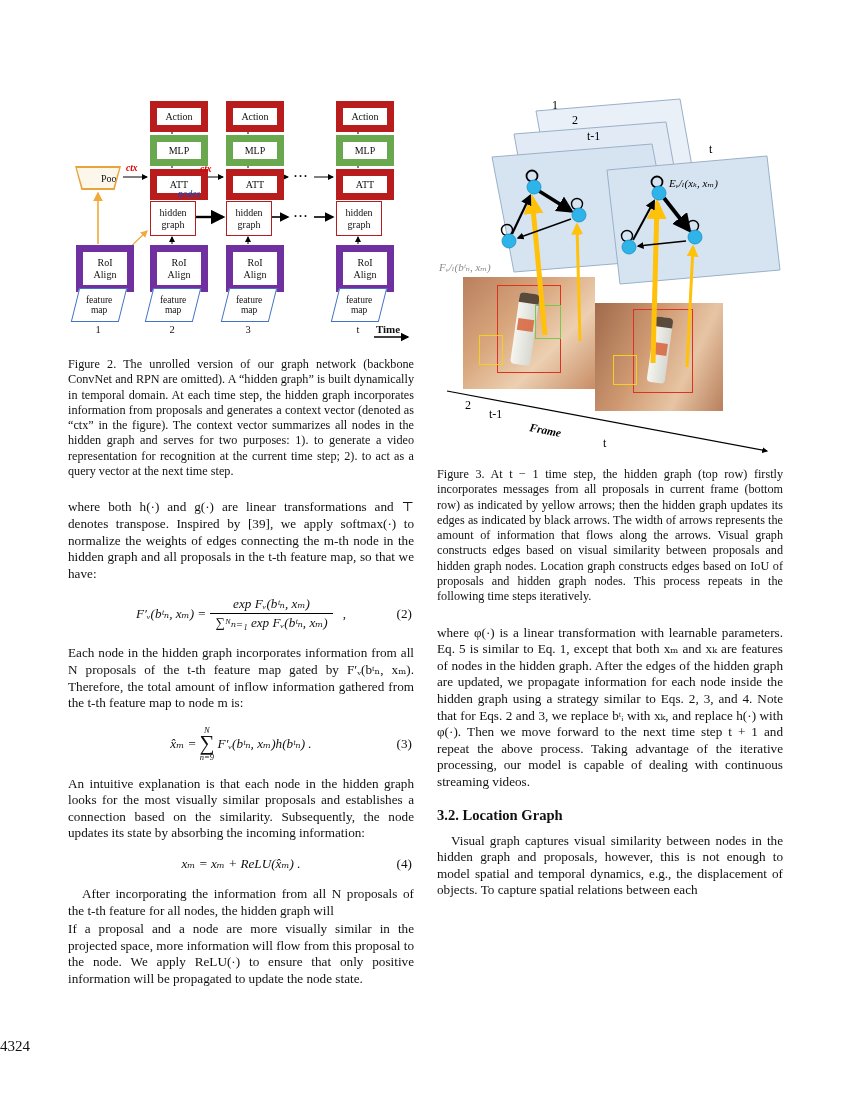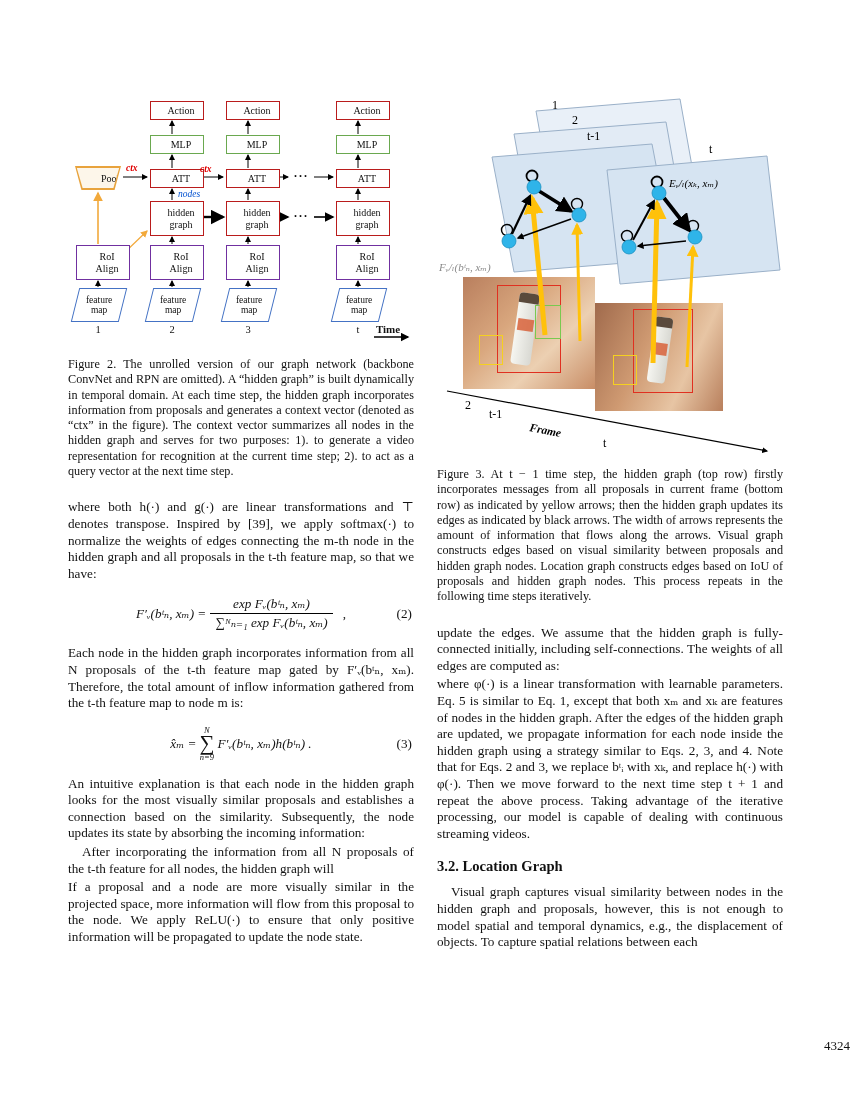--- a/index.html
+++ b/index.html
@@ -7,39 +7,39 @@
          font-family:"Liberation Serif","DejaVu Serif",serif;color:#111;}
   .col{position:absolute;top:95px;width:346px;}
   .col.left{left:68px;}
   .col.right{left:437px;}
 
   
   .body{font-size:13.2px;line-height:16.6px;text-align:justify;margin:0 0 2px 0;}
   .body.indent{text-indent:14px;}
   .caption{font-size:12.2px;line-height:15.3px;text-align:justify;margin:10px 0 20px 0;}
   .sec{font-size:14.6px;font-weight:bold;margin:16px 0 9px 0;}
-  .pagenum{position:absolute;top:1038px;left:0;right:0;text-align:right;font-size:13px;font-family:Liberation Serif, serif;}
+  .pagenum{position:absolute;top:1038px;left:0;right:0;text-align:left;font-size:15px;font-family:Liberation Serif, serif;}
 
   
   .eqrow{position:relative;display:flex;align-items:center;justify-content:center;
          margin:14px 0;font-size:13.2px;font-style:italic;}
   .eqnum{position:absolute;right:2px;font-style:normal;}
   .frac{display:inline-flex;flex-direction:column;text-align:center;vertical-align:middle;margin:0 4px;}
   .frac .fnum{border-bottom:1px solid #000;padding:0 5px 1px 5px;}
   .frac .fden{padding:1px 5px 0 5px;}
   .bigsum{display:inline-flex;flex-direction:column;align-items:center;line-height:1;margin:0 3px;}
   .bigsum .lim{font-size:8.5px;}
   .bigsum .sg{font-size:21px;font-style:normal;line-height:0.9;}
   .eqtail{margin-left:6px;font-style:normal;}
 
   
   .fig2{position:relative;width:346px;height:252px;}
   .fig2 svg{position:absolute;left:0;top:0;}
-  .bx{position:absolute;border:1px solid #b91c1c;background:#fff;display:flex;flex-direction:column;
-      align-items:center;justify-content:center;font-size:10px;line-height:1.12;text-align:center;z-index:2;padding-left:8px;}
+  .bx{position:absolute;border:7px solid #b91c1c;background:#fff;display:flex;flex-direction:column;
+      align-items:center;justify-content:center;font-size:10px;line-height:1.12;text-align:center;z-index:2;}
   .bx.green{border-color:#6aa84f;}
   .bx.purple{border-color:#7030a0;}
   .bx.bold{border-width:1.5px;}
   .pool{position:absolute;left:7px;top:71px;width:46px;height:24px;background:#e8a33d;
         clip-path:polygon(0 0,100% 0,86% 100%,14% 100%);display:flex;align-items:center;justify-content:center;z-index:2;}
   .pool .in{width:42.5px;height:20.5px;background:#fdf6ea;clip-path:polygon(0 0,100% 0,86% 100%,14% 100%);
         display:flex;align-items:center;justify-content:flex-end;font-size:10px;}
   .fmap{position:absolute;width:46px;height:32px;border:1.3px solid #4472c4;transform:skewX(-14deg);
         display:flex;align-items:center;justify-content:center;z-index:2;background:#fff;}
   .fmap .in{transform:skewX(14deg);font-size:9.5px;line-height:1.1;text-align:center;}
@@ -235,20 +235,24 @@
         <span class="lim">N</span>
         <span class="sg">∑</span>
         <span class="lim">n=9</span>
       </span>
       <span>F′ᵥ(bᵗₙ, xₘ)h(bᵗₙ) .</span>
       <span class="eqnum">(3)</span>
     </div>
 
     <p class="body">An intuitive explanation is that each node in the hidden graph looks for the most visually similar proposals and establishes a connection based on the similarity. Subsequently, the node updates its state by absorbing the incoming information:</p>
 
+    <div class="eqrow">
+      <span>xₘ = xₘ + ReLU(x̂ₘ) .</span>
+      <span class="eqnum">(4)</span>
+    </div>
 
     <p class="body indent">After incorporating the information from all N proposals of the t-th feature for all nodes, the hidden graph will</p>
     <p class="body">If a proposal and a node are more visually similar in the projected space, more information will flow from this proposal to the node. We apply ReLU(·) to ensure that only positive information will be propagated to update the node state.</p>
   </div>
 
   <div class="col right">
 
     <div class="fig3">
 
 
@@ -321,21 +325,20 @@
         <text x="2" y="176" font-size="11" font-style="italic" fill="#8a8a8a">Fᵥ/ₗ(bᵗₙ, xₘ)</text>
         <text x="28" y="314" font-size="12">2</text>
         <text x="52" y="323" font-size="12">t-1</text>
         <text transform="translate(92,336) rotate(11)" font-size="11.5" font-weight="bold" font-style="italic">Frame</text>
         <text x="166" y="352" font-size="12">t</text>
       </svg>
     </div>
 
     <div class="caption">Figure 3. At t − 1 time step, the hidden graph (top row) firstly incorporates messages from all proposals in current frame (bottom row) as indicated by yellow arrows; then the hidden graph updates its edges as indicated by black arrows. The width of arrows represents the amount of information that flows along the arrows. Visual graph constructs edges based on visual similarity between proposals and hidden graph nodes. Location graph constructs edges based on IoU of proposals and hidden graph nodes. This process repeats in the following time steps iteratively.</div>
 
-    <p class="body">update the edges. We assume that the hidden graph is fully-connected initially, including self-connections. The weights of all edges are computed as:</p>
 
 
     <p class="body">where φ(·) is a linear transformation with learnable parameters. Eq. 5 is similar to Eq. 1, except that both xₘ and xₖ are features of nodes in the hidden graph. After the edges of the hidden graph are updated, we propagate information for each node inside the hidden graph using a strategy similar to Eqs. 2, 3, and 4. Note that for Eqs. 2 and 3, we replace bᵗᵢ with xₖ, and replace h(·) with φ(·). Then we move forward to the next time step t + 1 and repeat the above process. Taking advantage of the iterative processing, our model is capable of dealing with continuous streaming videos.</p>
 
     <h3 class="sec">3.2. Location Graph</h3>
 
     <p class="body indent">Visual graph captures visual similarity between nodes in the hidden graph and proposals, however, this is not enough to model spatial and temporal dynamics, e.g., the displacement of objects. To capture spatial relations between each</p>
   </div>
 
   <div class="pagenum">4324</div>

